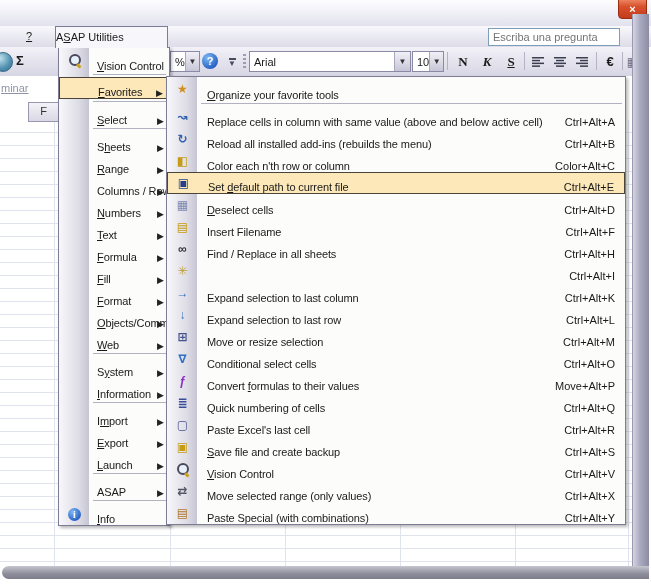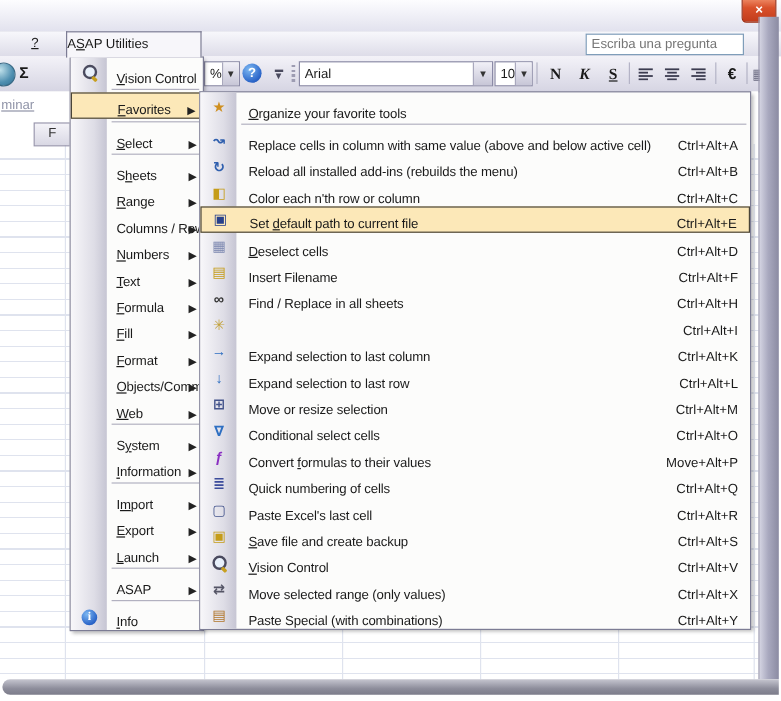--- a/index.html
+++ b/index.html
@@ -318,21 +318,21 @@
         <span class="mshort">Ctrl+Alt+A</span>
       </div>
       <div class="mrow">
         <span class="mic" style="color: rgb(47, 95, 174); font-weight: bold;">↻</span>
         <span class="mlabel">Reload all installed add-ins (rebuilds the menu)</span>
         <span class="mshort">Ctrl+Alt+B</span>
       </div>
       <div class="mrow">
         <span class="mic" style="color: rgb(197, 156, 24); font-weight: bold;">◧</span>
         <span class="mlabel">Color each n'th row or column</span>
-        <span class="mshort">Ctrl+Alt+C</span>
+        <span class="mshort">Color+Alt+C</span>
       </div>
       <div class="mrow sel">
         <span class="mic" style="color: rgb(39, 64, 139); font-weight: bold;">▣</span>
         <span class="mlabel">Set <u>d</u>efault path to current file</span>
         <span class="mshort">Ctrl+Alt+E</span>
       </div>
       <div class="mrow">
         <span class="mic" style="color: rgb(125, 136, 176); font-weight: bold;">▦</span>
         <span class="mlabel"><u>D</u>eselect cells</span>
         <span class="mshort">Ctrl+Alt+D</span>

